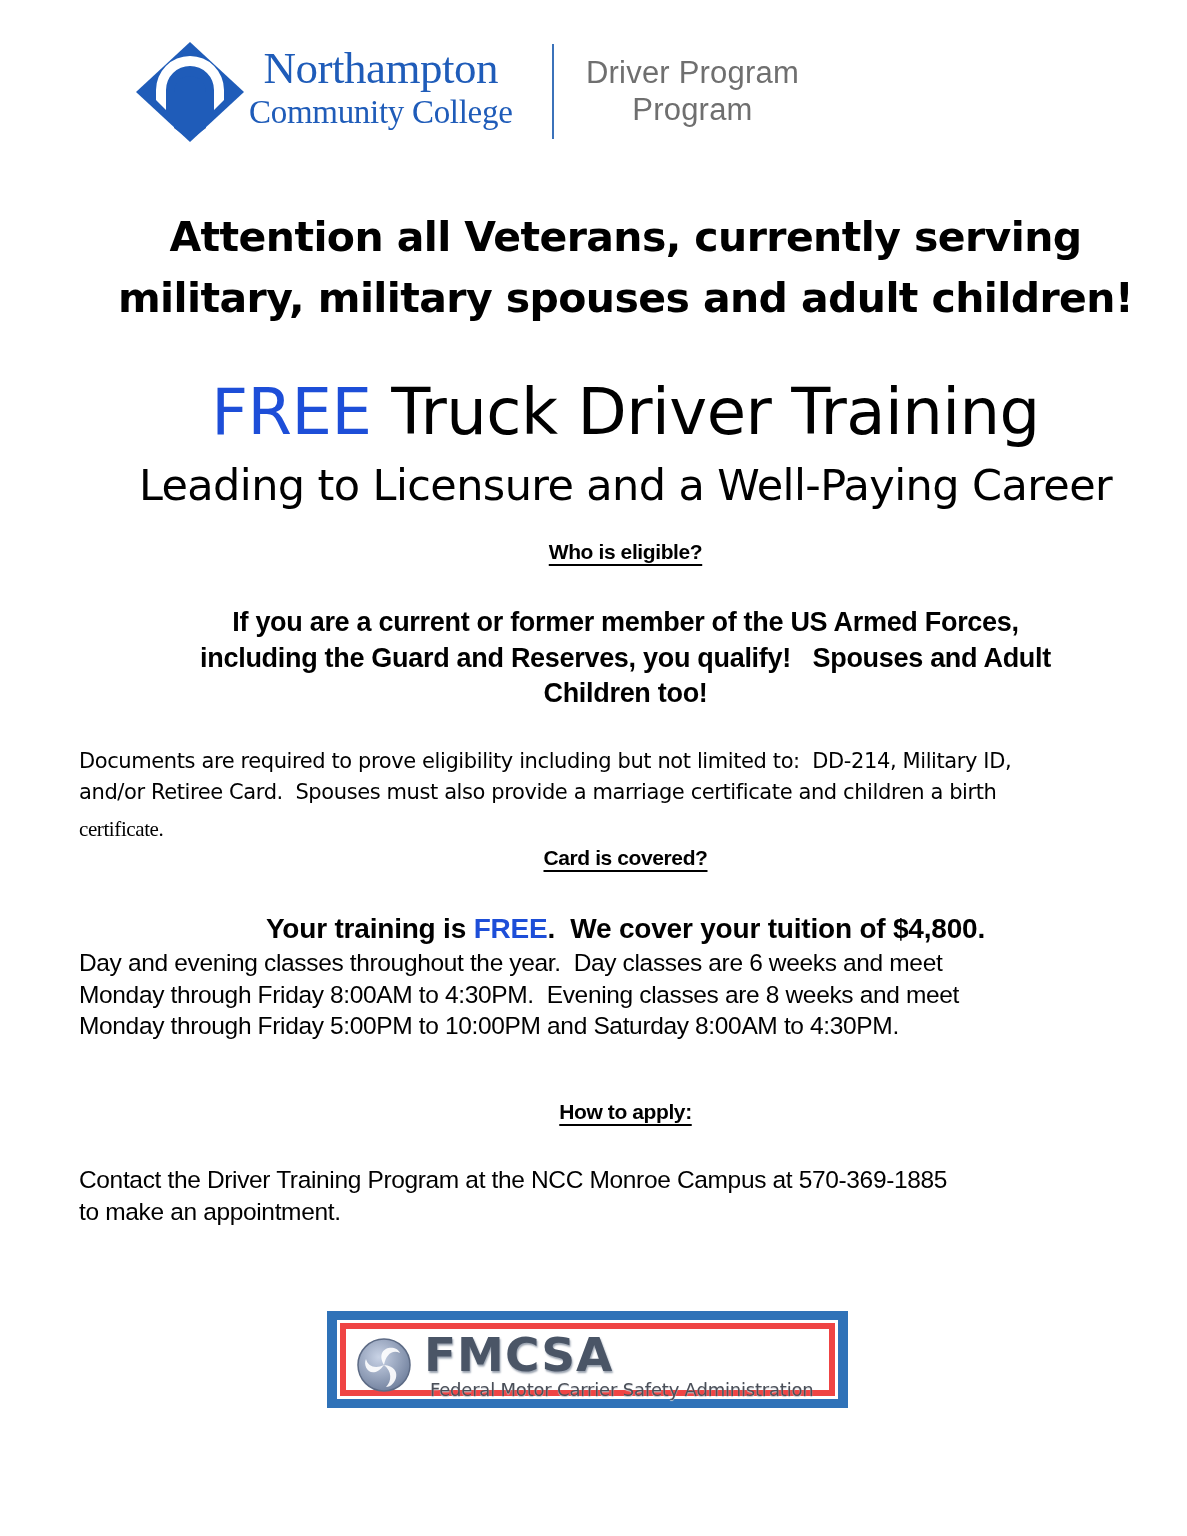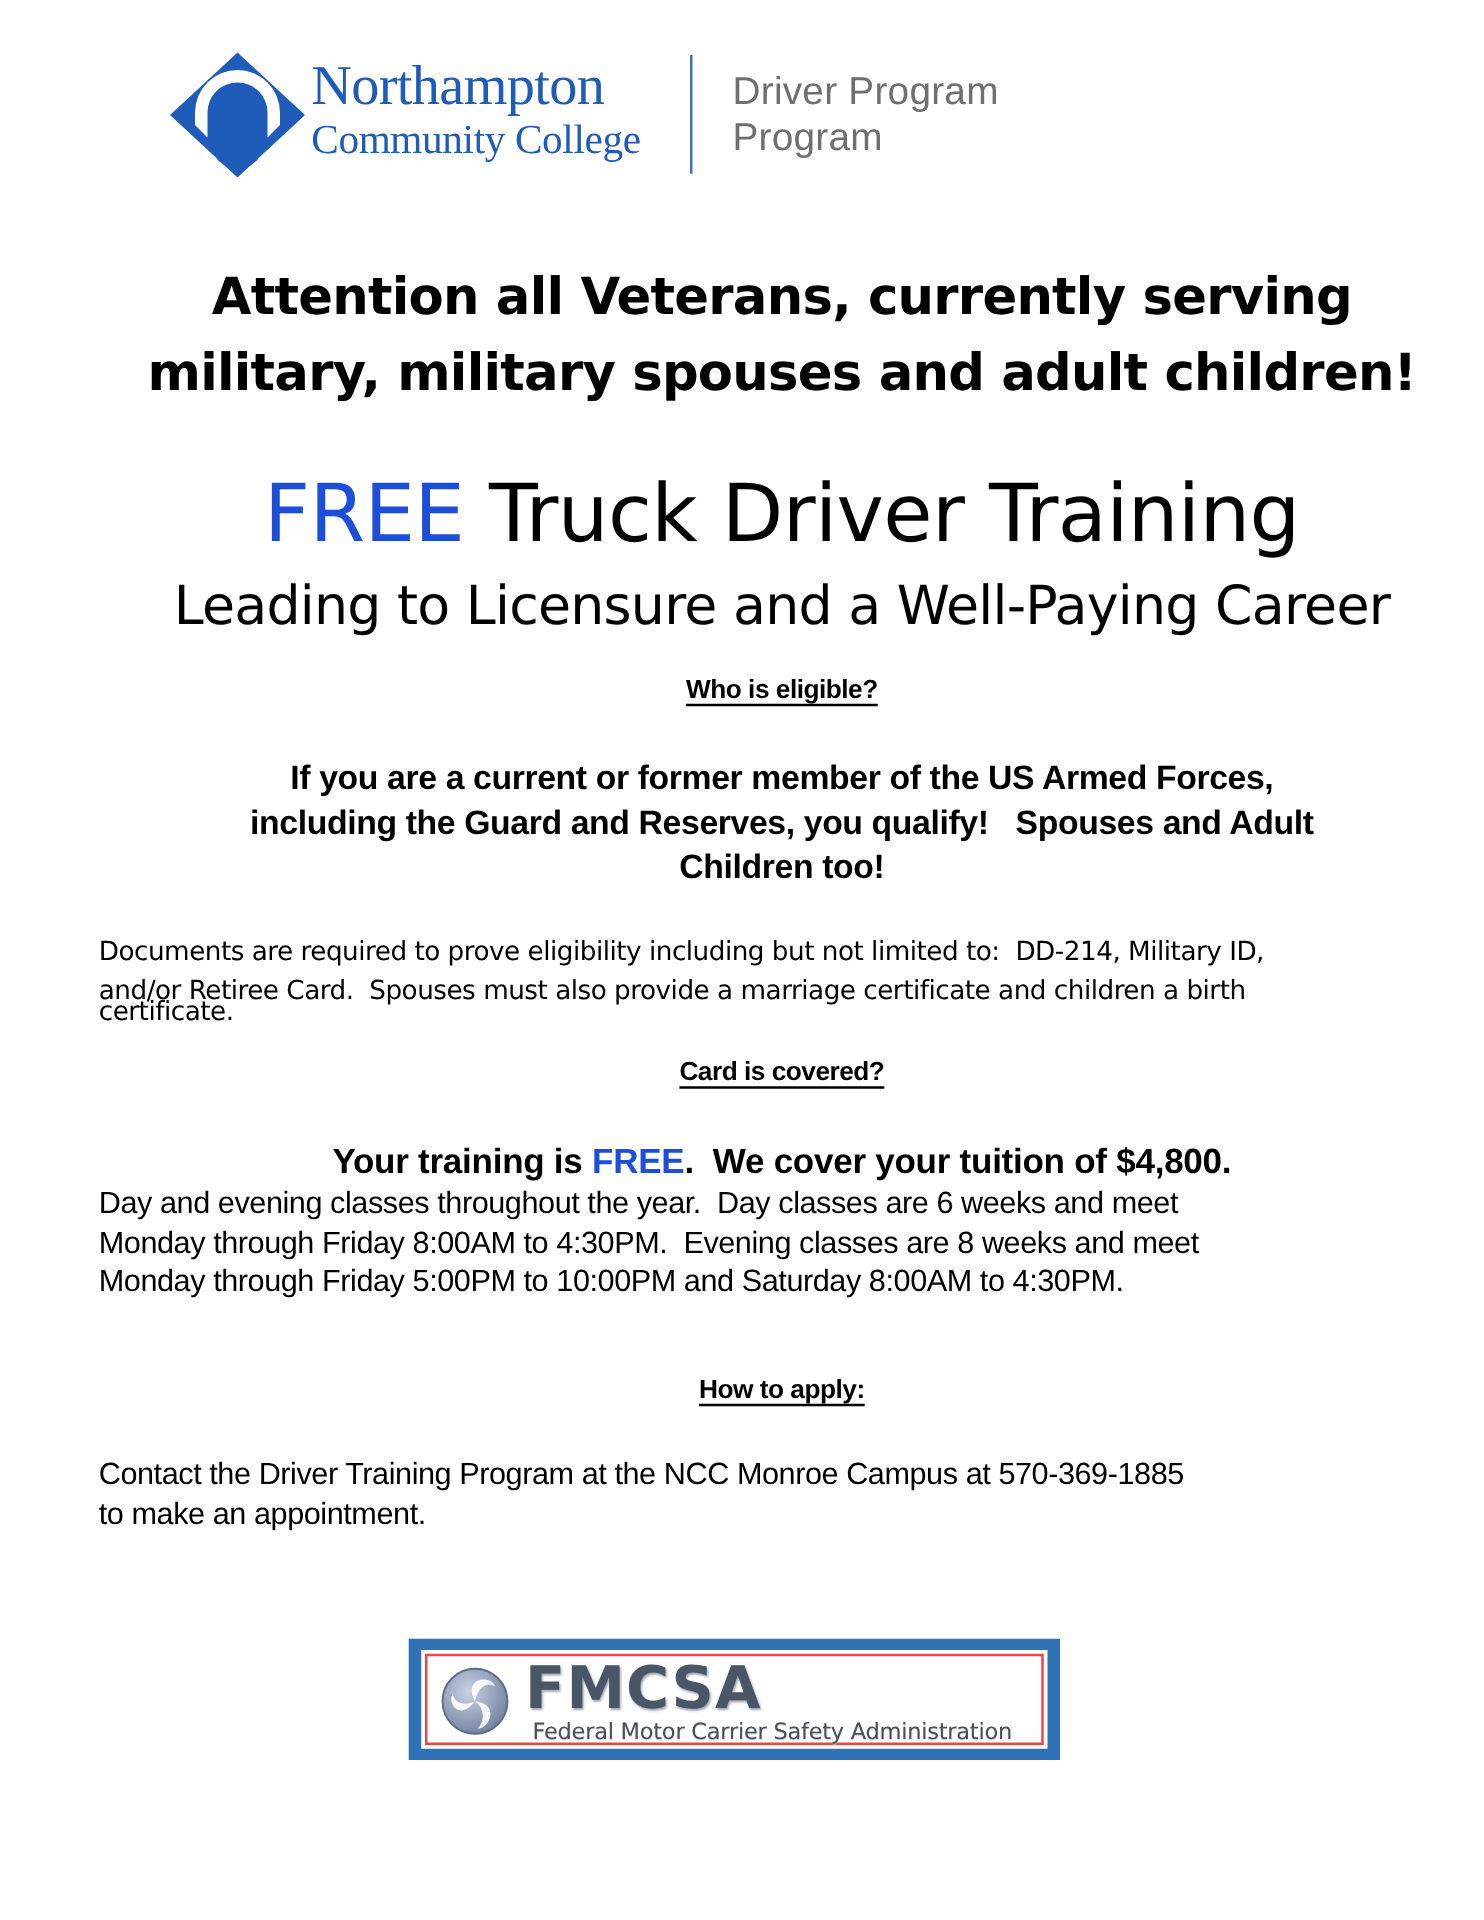--- a/index.html
+++ b/index.html
@@ -1,17 +1,17 @@
 <!DOCTYPE html>
 <html><head>
 <meta charset="utf-8">
 <style>
   html, body { margin: 0; padding: 0; background: #ffffff; }
   body { width: 1187px; height: 1536px; position: relative; overflow: hidden; color: #000; }
-  .abs { position: absolute; }
+  .abs { position: absolute; text-align: center; }
   .center-line { position: absolute; left: 0; width: 1187px; text-align: center; white-space: nowrap; padding-left: 32px; }
   .sans { font-family: "Liberation Sans", "DejaVu Sans", sans-serif; }
   .dsans { font-family: "DejaVu Sans", "Liberation Sans", sans-serif; }
   .serif { font-family: "Liberation Serif", "DejaVu Serif", serif; }
 
   
   #logo-mark { left: 134px; top: 40px; width: 112px; height: 104px; }
   #ncc-name { left: 249px; top: 46px; color: #1f5cb9; line-height: 1; }
   #ncc-name .l1 { font-size: 45px; letter-spacing: -0.5px; display:block; height: 48px; }
   #ncc-name .l2 { font-size: 33px; letter-spacing: -0.3px; display:block; margin-top: 2px; }
@@ -26,21 +26,21 @@
 
   .sec-head { font-size: 21px; font-weight: bold; text-decoration: underline; text-decoration-thickness: 2px; text-underline-offset: 5px; line-height: 34px; letter-spacing: -0.4px; }
   .elig { font-size: 27px; font-weight: bold; line-height: 35px; letter-spacing: -0.3px; }
   .docs { left: 79px; font-size: 21px; line-height: 32px; letter-spacing: -0.4px; white-space: nowrap; }
   .tuition { font-size: 28px; font-weight: bold; line-height: 34px; letter-spacing: -0.2px; }
   .body-line { left: 79px; font-size: 24.5px; line-height: 31.5px; letter-spacing: -0.35px; white-space: nowrap; }
 
   
   #fmcsa-box { left: 327px; top: 1311px; width: 521px; height: 97px; background: #2f72b8; box-sizing: border-box; }
   #fmcsa-inner { position: absolute; left: 10px; top: 9px; right: 10px; bottom: 9px; background: #fff; }
-  #fmcsa-inner2 { position: absolute; left: 3px; top: 3px; right: 3px; bottom: 3px; border: 2px solid #ef4444; background: #fff; }
+  #fmcsa-inner2 { position: absolute; left: 3px; top: 3px; right: 3px; bottom: 3px; border: 6px solid #ef4444; background: #fff; }
   #fmcsa-emblem { position: absolute; left: 10px; top: 8px; width: 56px; height: 56px; }
   #fmcsa-acronym { position: absolute; left: 78px; top: -2px; font-size: 47px; font-weight: bold; color: #4a5566; letter-spacing: 1px; text-shadow: 1px 2px 2px #9aa3b0; }
   #fmcsa-full { position: absolute; left: 84px; top: 50px; font-size: 18px; color: #4a4f58; letter-spacing: -0.2px; white-space: nowrap; text-shadow: 0 1px 1px #c7ccd3; }
 </style>
 </head>
 <body>
 
 <div class="abs" id="logo-mark">
   <svg width="112" height="104" viewBox="0 0 112 104">
     <polygon points="56,2 110,52 56,102 2,52" fill="#1f5cb9"></polygon>
@@ -71,21 +71,21 @@
 <div class="center-line dsans h-lead" style="top:457px;">Leading to Licensure and a Well-Paying Career</div>
 
 <div class="center-line sans sec-head" style="top:535px;"><span>Who is eligible?</span></div>
 
 <div class="center-line sans elig" style="top:605px;">If you are a current or former member of the US Armed Forces,</div>
 <div class="center-line sans elig" style="top:641px;">including the Guard and Reserves, you qualify!&nbsp;&nbsp; Spouses and Adult</div>
 <div class="center-line sans elig" style="top:676px;">Children too!</div>
 
 <div class="abs dsans docs" style="top:745px;">Documents are required to prove eligibility including but not limited to:&nbsp; DD-214, Military ID,</div>
 <div class="abs dsans docs" style="top:776px;">and/or Retiree Card.&nbsp; Spouses must also provide a marriage certificate and children a birth</div>
-<div class="abs dsans docs" style="top:793px;">certificate.</div>
+<div class="abs dsans docs" style="top:813px;font-family:Liberation Serif, serif;">certificate.</div>
 
 <div class="center-line sans sec-head" style="top:841px;"><span>Card is covered?</span></div>
 
 <div class="center-line sans tuition" style="top:912px;"><span>Your training is </span><span class="red">FREE</span><span>.&nbsp; We cover your tuition of $4,800.</span></div>
 
 <div class="abs sans body-line" style="top:947px;">Day and evening classes throughout the year.&nbsp; Day classes are 6 weeks and meet</div>
 <div class="abs sans body-line" style="top:979px;">Monday through Friday 8:00AM to 4:30PM.&nbsp; Evening classes are 8 weeks and meet</div>
 <div class="abs sans body-line" style="top:1010px;">Monday through Friday 5:00PM to 10:00PM and Saturday 8:00AM to 4:30PM.</div>
 
 <div class="center-line sans sec-head" style="top:1095px;"><span>How to apply:</span></div>

